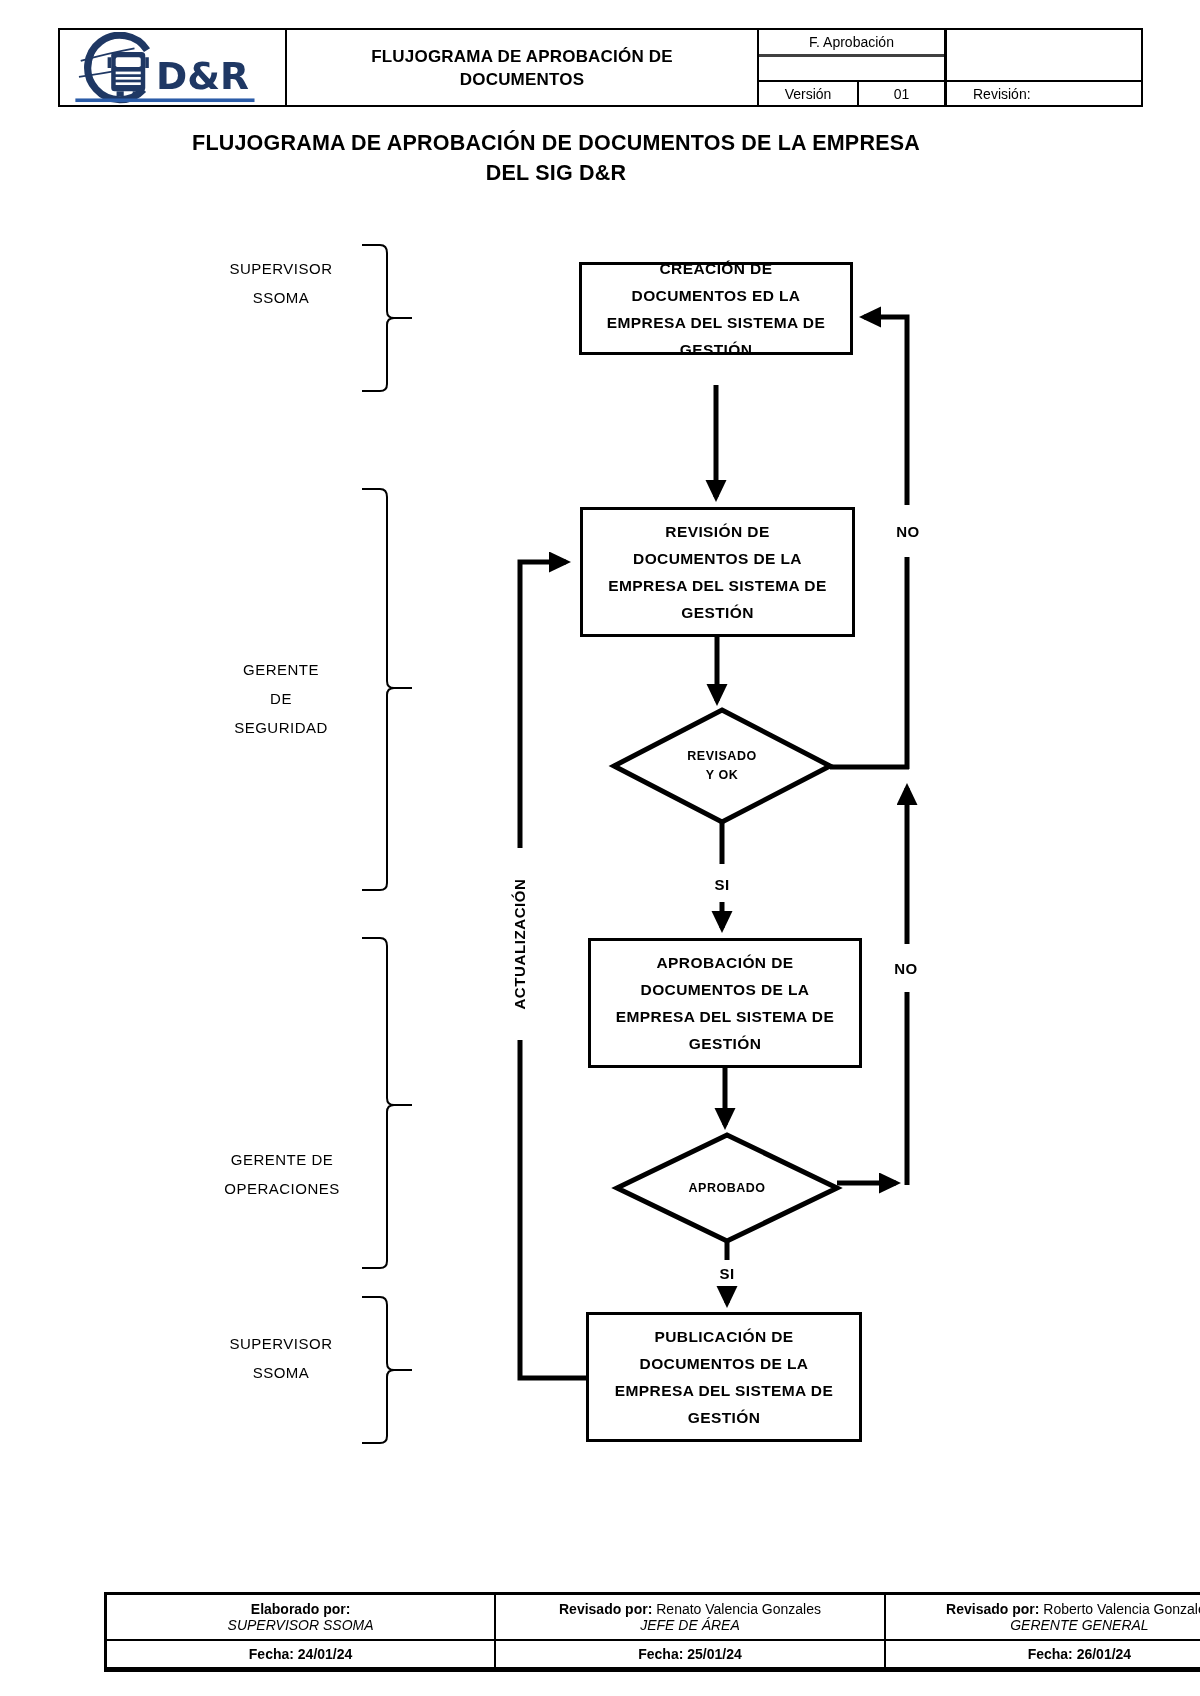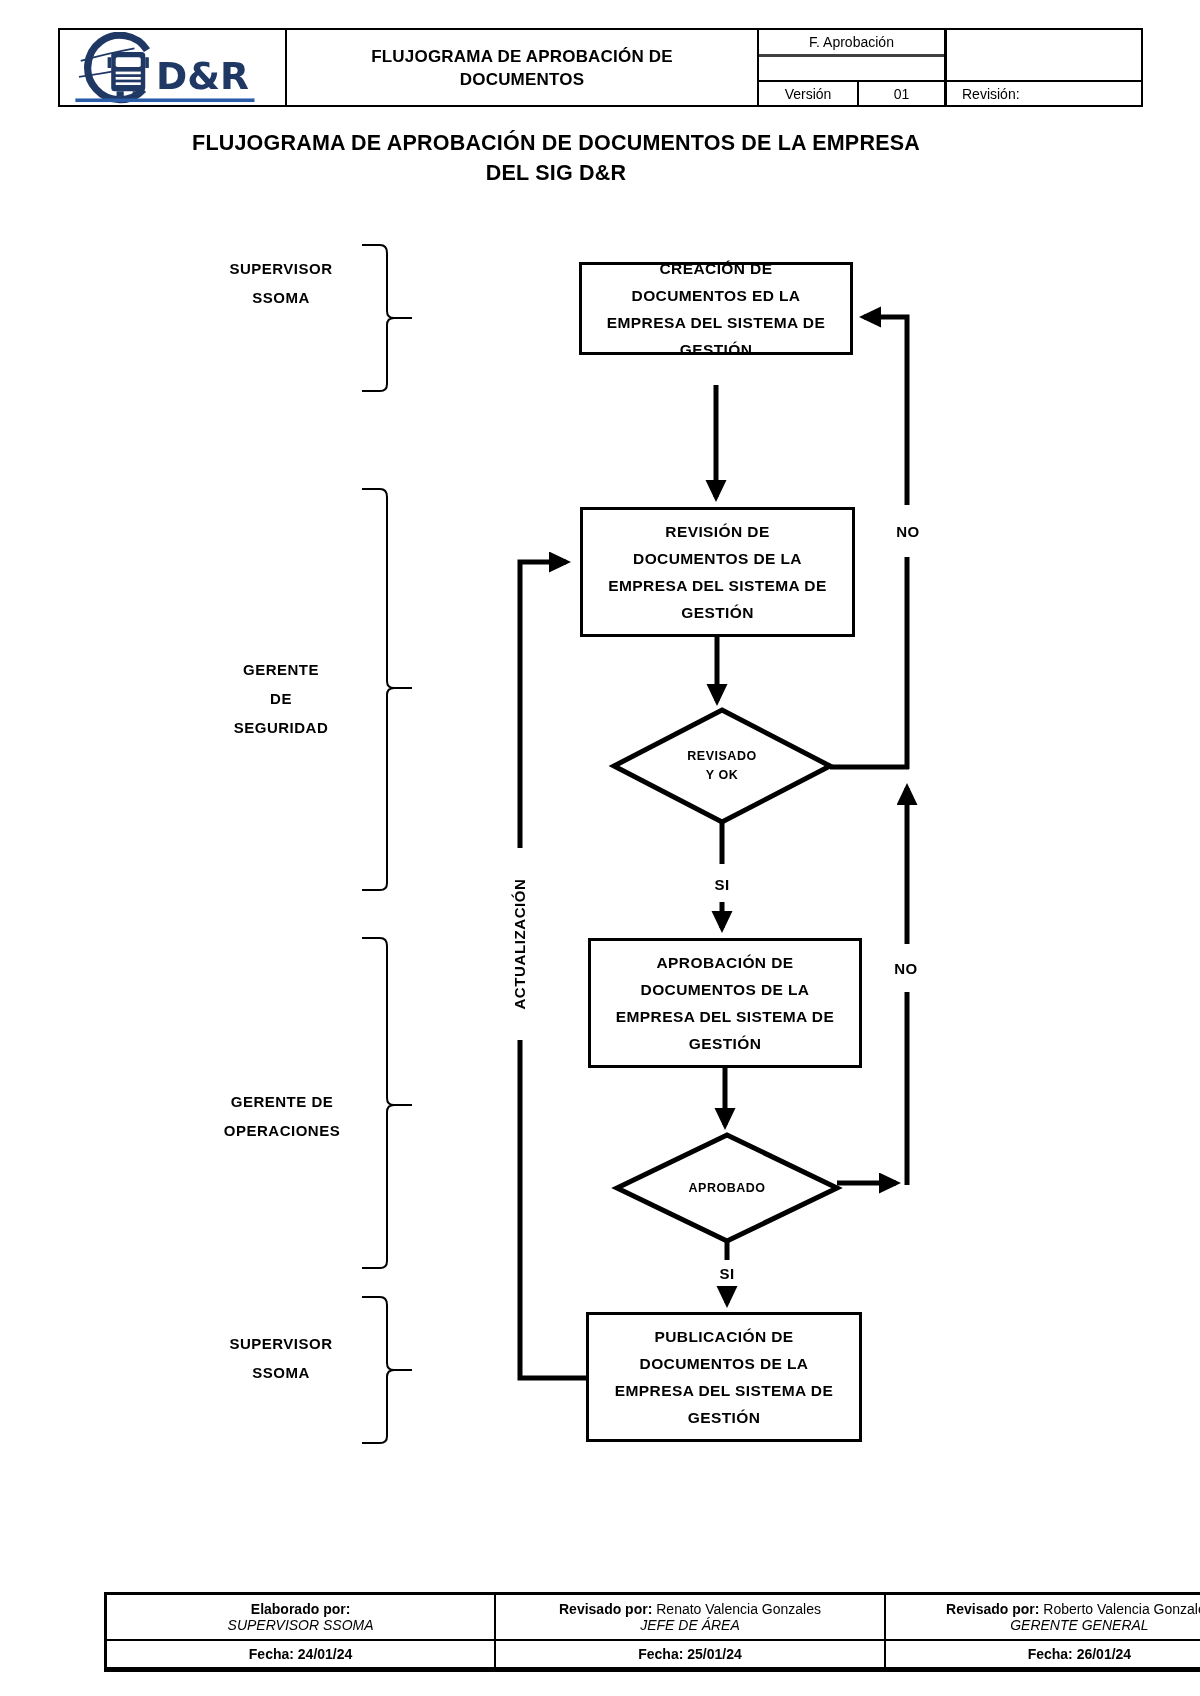--- a/index.html
+++ b/index.html
@@ -16,35 +16,35 @@
     display:flex;align-items:center;justify-content:center;text-align:center;
     font-weight:bold;font-size:17px;line-height:23px;white-space:pre-line;letter-spacing:.2px;}
   .hdr-ver{flex:1;display:grid;grid-template-columns:100px 85px 1fr;
     grid-template-rows:27px 23px 1fr;box-sizing:border-box;}
   .hc{box-sizing:border-box;font-size:14px;display:flex;align-items:center;}
   .hc-fapro{grid-column:1/3;grid-row:1;border-bottom:3px solid #404040;justify-content:center;}
   .hc-empty1{grid-column:1/3;grid-row:2;}
   .hc-version{grid-column:1;grid-row:3;border-top:2px solid #000;border-right:2px solid #000;justify-content:center;}
   .hc-vval{grid-column:2;grid-row:3;border-top:2px solid #000;justify-content:center;}
   .hc-right{grid-column:3;grid-row:1/3;border-left:3px solid #000;}
-  .hc-rev{grid-column:3;grid-row:3;border-left:3px solid #000;border-top:2px solid #000;padding-left:15px;}
+  .hc-rev{grid-column:3;grid-row:3;border-left:3px solid #000;border-top:2px solid #000;padding-left:26px;}
   
   .page-title{position:absolute;left:56px;top:128px;width:1000px;text-align:center;
     font-weight:bold;font-size:21.5px;line-height:30px;white-space:pre-line;letter-spacing:.2px;}
   
   .flow-svg{position:absolute;left:0;top:0;z-index:1;}
   .fbox{position:absolute;z-index:2;background:#fff;border:3px solid #000;box-sizing:border-box;
     display:flex;align-items:center;justify-content:center;text-align:center;
     font-size:15.5px;font-weight:600;line-height:27px;white-space:pre-line;letter-spacing:.4px;}
   .box-creacion{left:579px;top:262px;width:274px;height:93px;}
   .box-revision{left:580px;top:507px;width:275px;height:130px;}
   .box-aprobacion{left:588px;top:938px;width:274px;height:130px;}
   .box-publicacion{left:586px;top:1312px;width:276px;height:130px;}
   .ctr{position:absolute;z-index:3;transform:translate(-50%,-50%);text-align:center;}
-  .lane{width:190px;font-size:15px;font-weight:700;line-height:29px;white-space:pre-line;letter-spacing:.5px;}
+  .lane{width:190px;font-size:15px;font-weight:400;line-height:29px;white-space:pre-line;letter-spacing:.5px;}
   .dec{font-size:12.5px;font-weight:bold;line-height:19px;white-space:pre-line;letter-spacing:.5px;}
   .edge{font-size:15px;font-weight:bold;letter-spacing:.5px;}
   .actualizacion{position:absolute;z-index:3;left:430px;top:930px;width:180px;height:28px;
     line-height:28px;text-align:center;font-size:15px;font-weight:bold;letter-spacing:.6px;
     transform:rotate(-90deg);}
   
   .ftr{position:absolute;left:104px;top:1592px;width:1172px;border-collapse:collapse;
     table-layout:fixed;font-size:14px;}
   .ftr{border:3px solid #000;}
   .ftr td{border:2px solid #000;text-align:center;vertical-align:middle;padding:2px 4px;box-sizing:border-box;}
@@ -162,21 +162,21 @@
   <div class="ctr edge" style="left:906px;top:968px;">NO</div>
   <div class="ctr edge" style="left:722px;top:884px;">SI</div>
   <div class="ctr edge" style="left:727px;top:1273px;">SI</div>
   <div class="actualizacion">ACTUALIZACIÓN</div>
 
   <div class="ctr lane" style="left:281px;top:283px;">SUPERVISOR
 SSOMA</div>
   <div class="ctr lane" style="left:281px;top:698px;">GERENTE
 DE
 SEGURIDAD</div>
-  <div class="ctr lane" style="left:282px;top:1116px;">GERENTE DE
+  <div class="ctr lane" style="left:282px;top:1174px;">GERENTE DE
 OPERACIONES</div>
   <div class="ctr lane" style="left:281px;top:1358px;">SUPERVISOR
 SSOMA</div>
 
   <table class="ftr">
     <tbody>
       <tr class="r1">
         <td>
           <span class="f-b">Elaborado por:</span><span></span><br>
           <span class="f-i">SUPERVISOR SSOMA</span>

